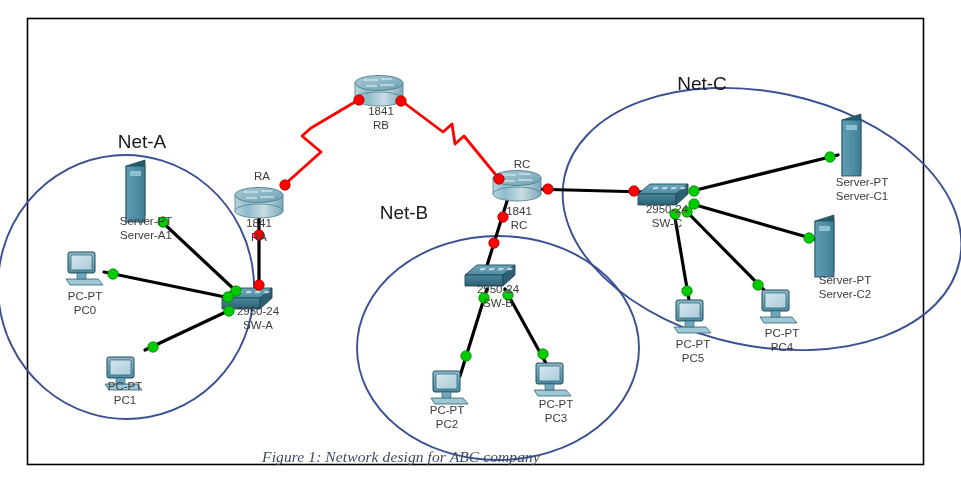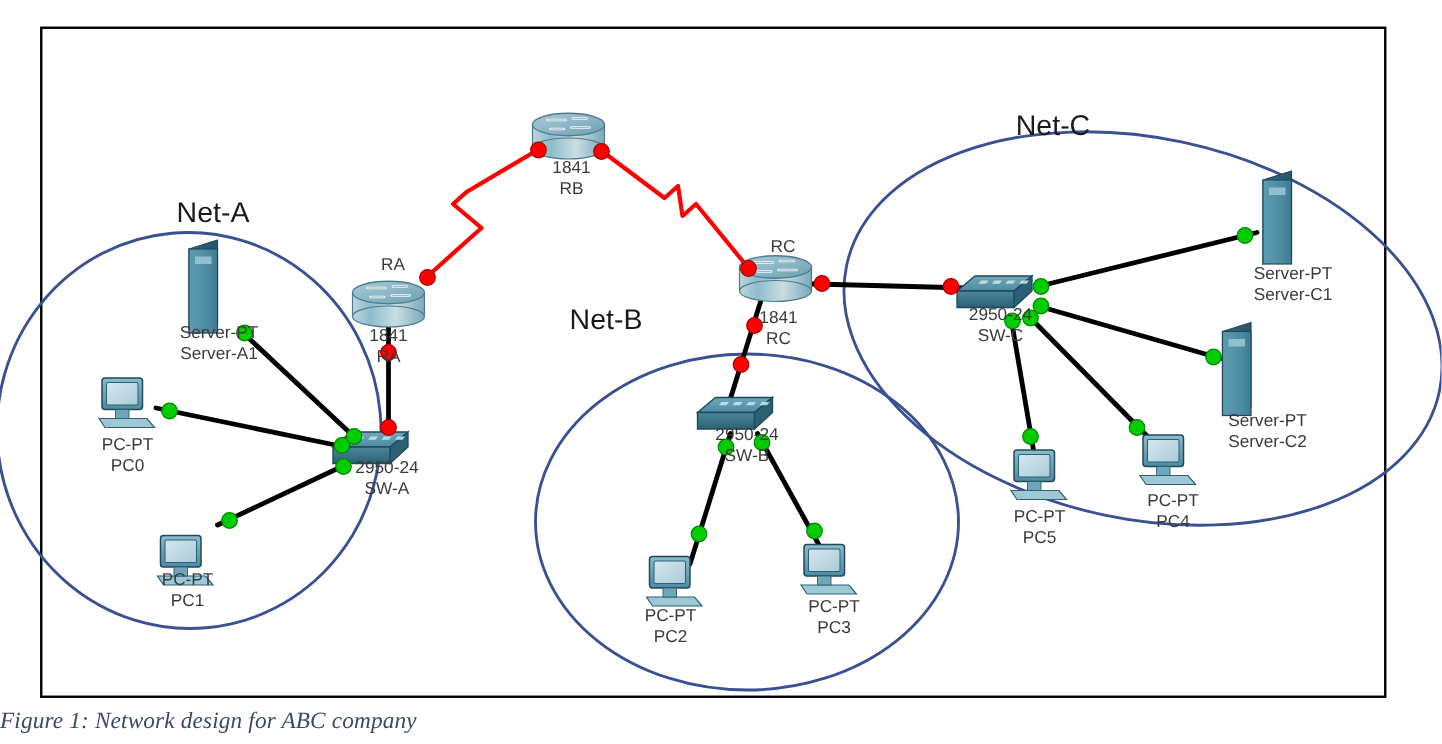--- a/index.html
+++ b/index.html
@@ -23,22 +23,23 @@
   #topology-svg {
     position: absolute;
     left: 0;
     top: 0;
     width: 961px;
     height: 496px;
   }
   .caption {
     position: absolute;
     left: 0;
-    top: 472px;
+    top: 448px;
     width: 802px;
+    text-align: center;
     font-family: "Liberation Serif", serif;
     font-style: italic;
     font-size: 15.5px;
     color: #3b4a63;
     letter-spacing: 0.1px;
   }
   text {
     font-family: "Liberation Sans", sans-serif;
     fill: #231f20;
   }

